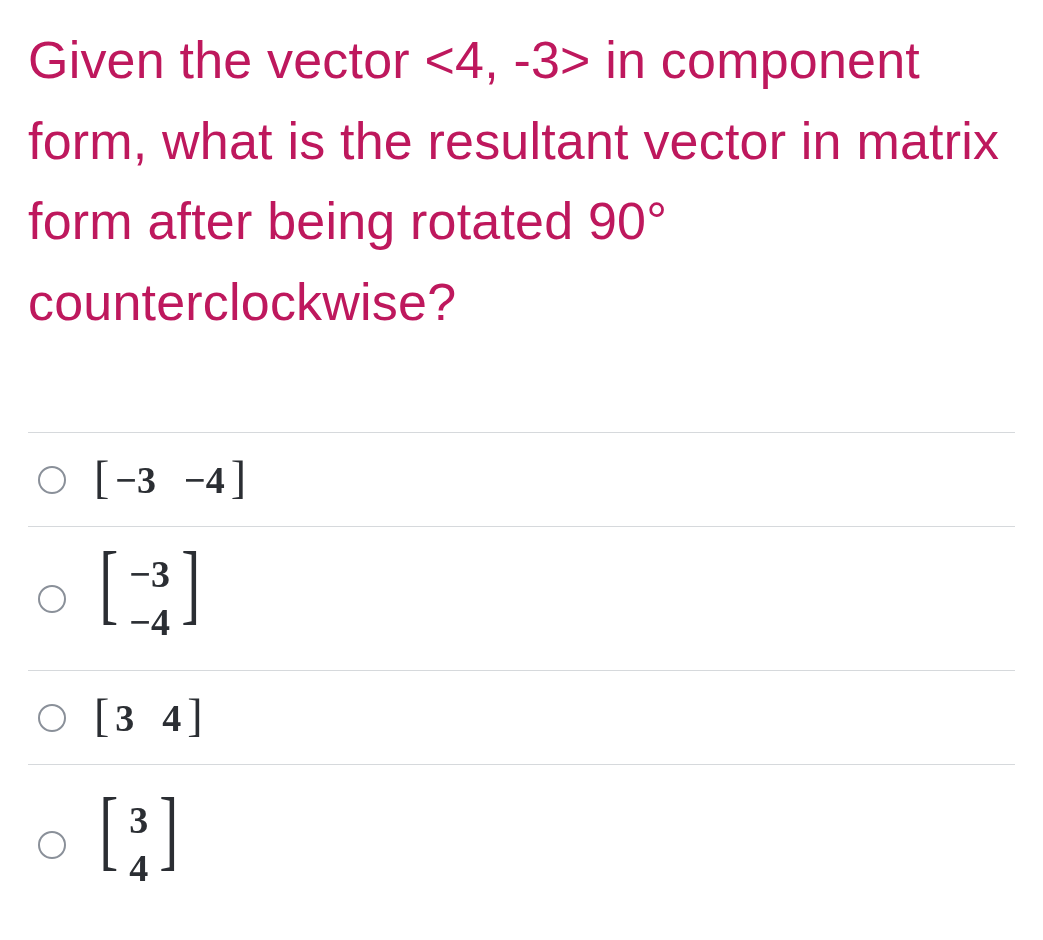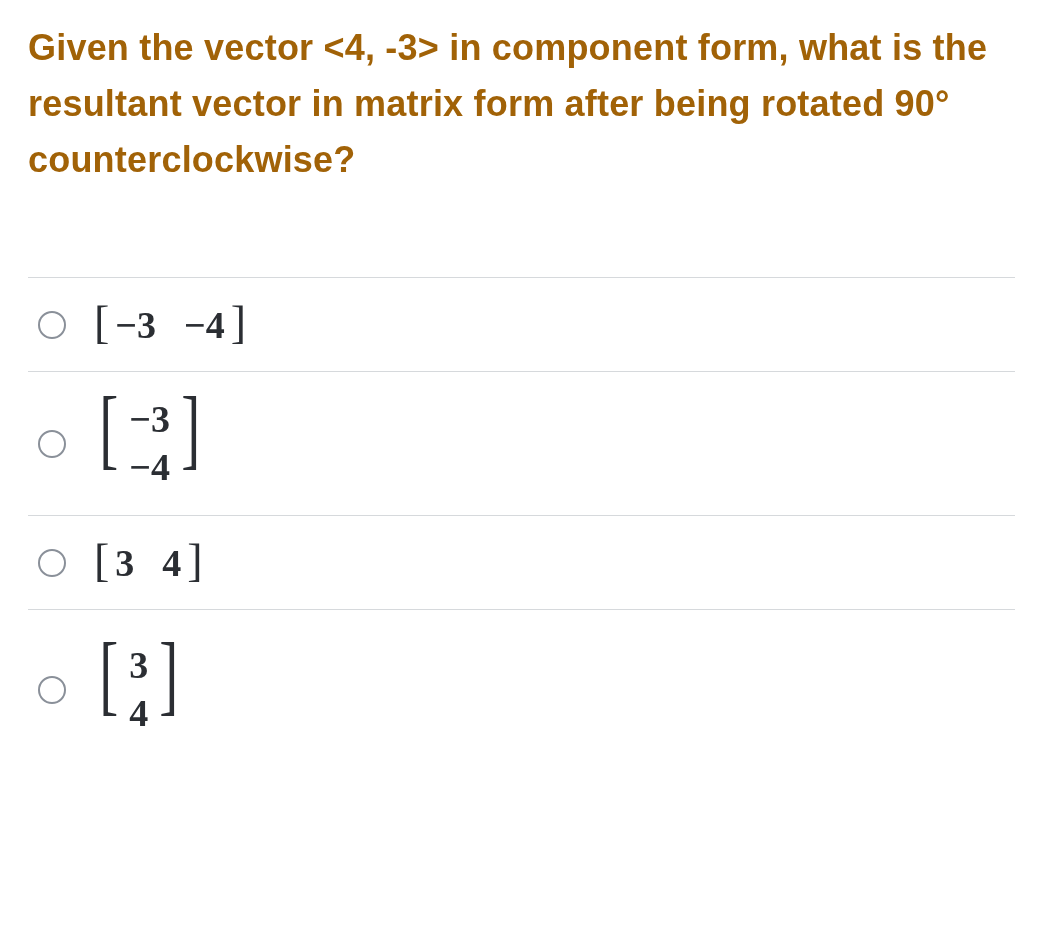--- a/index.html
+++ b/index.html
@@ -8,23 +8,23 @@
     box-sizing: border-box;
   }
   body {
     font-family: -apple-system, BlinkMacSystemFont, 'Segoe UI', Helvetica, Arial, sans-serif;
     background: #ffffff;
     width: 1043px;
     height: 940px;
     padding: 20px 28px;
   }
   .question-text {
-    color: #a16207;
-    font-size: 36px;
-    font-weight: 700;
+    color: #be185d;
+    font-size: 52px;
+    font-weight: 400;
     line-height: 1.55;
     margin-bottom: 90px;
     letter-spacing: 0.2px;
   }
   .options {
     width: 100%;
   }
   .option-row {
     display: flex;
     align-items: center;

